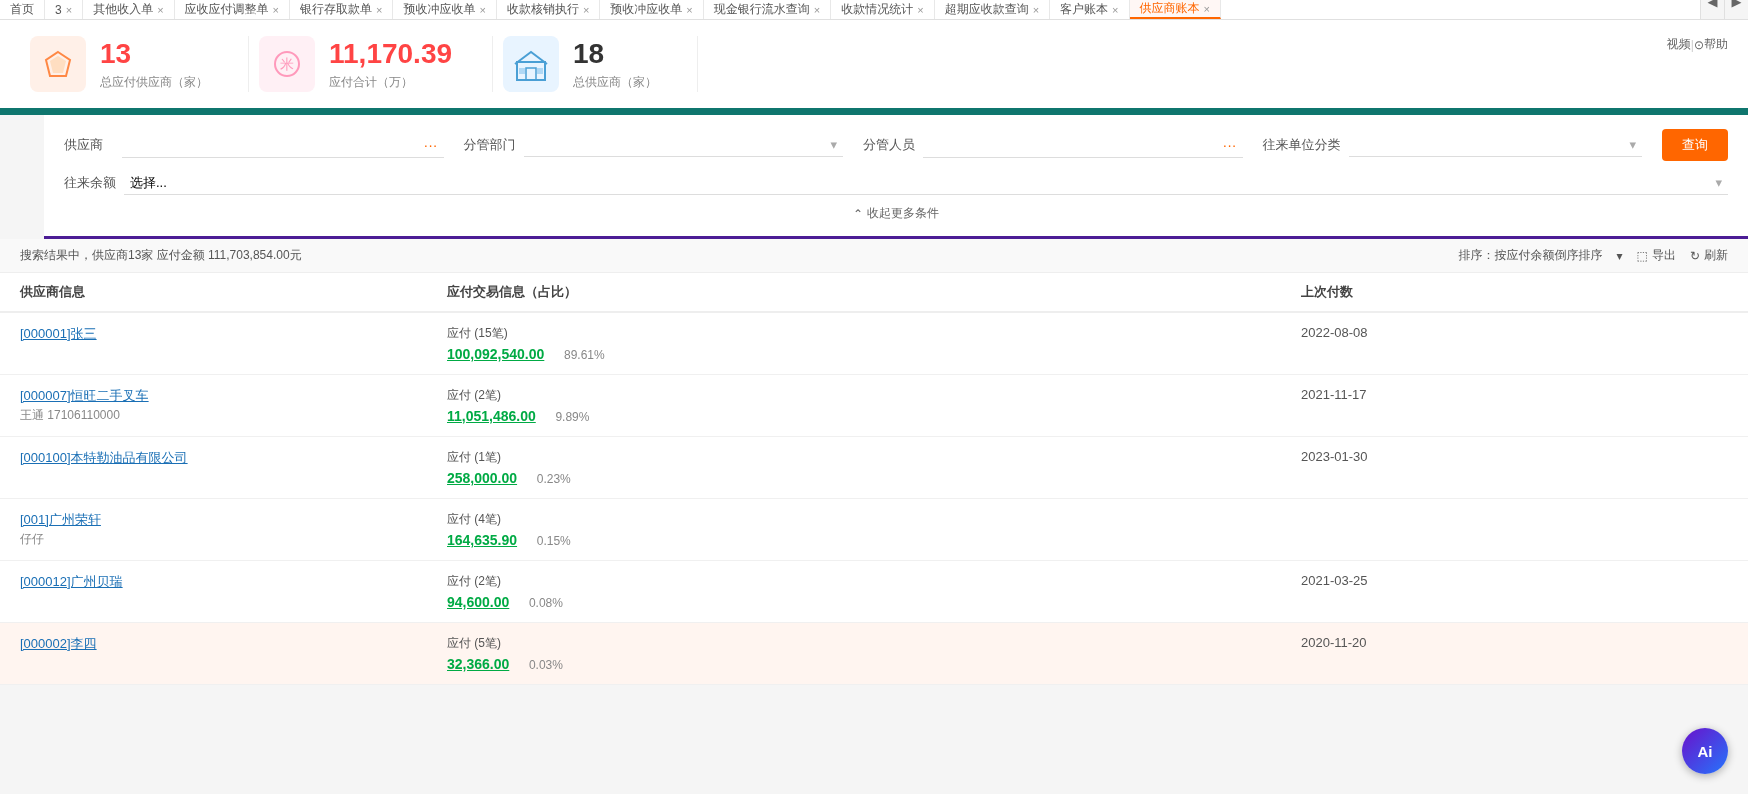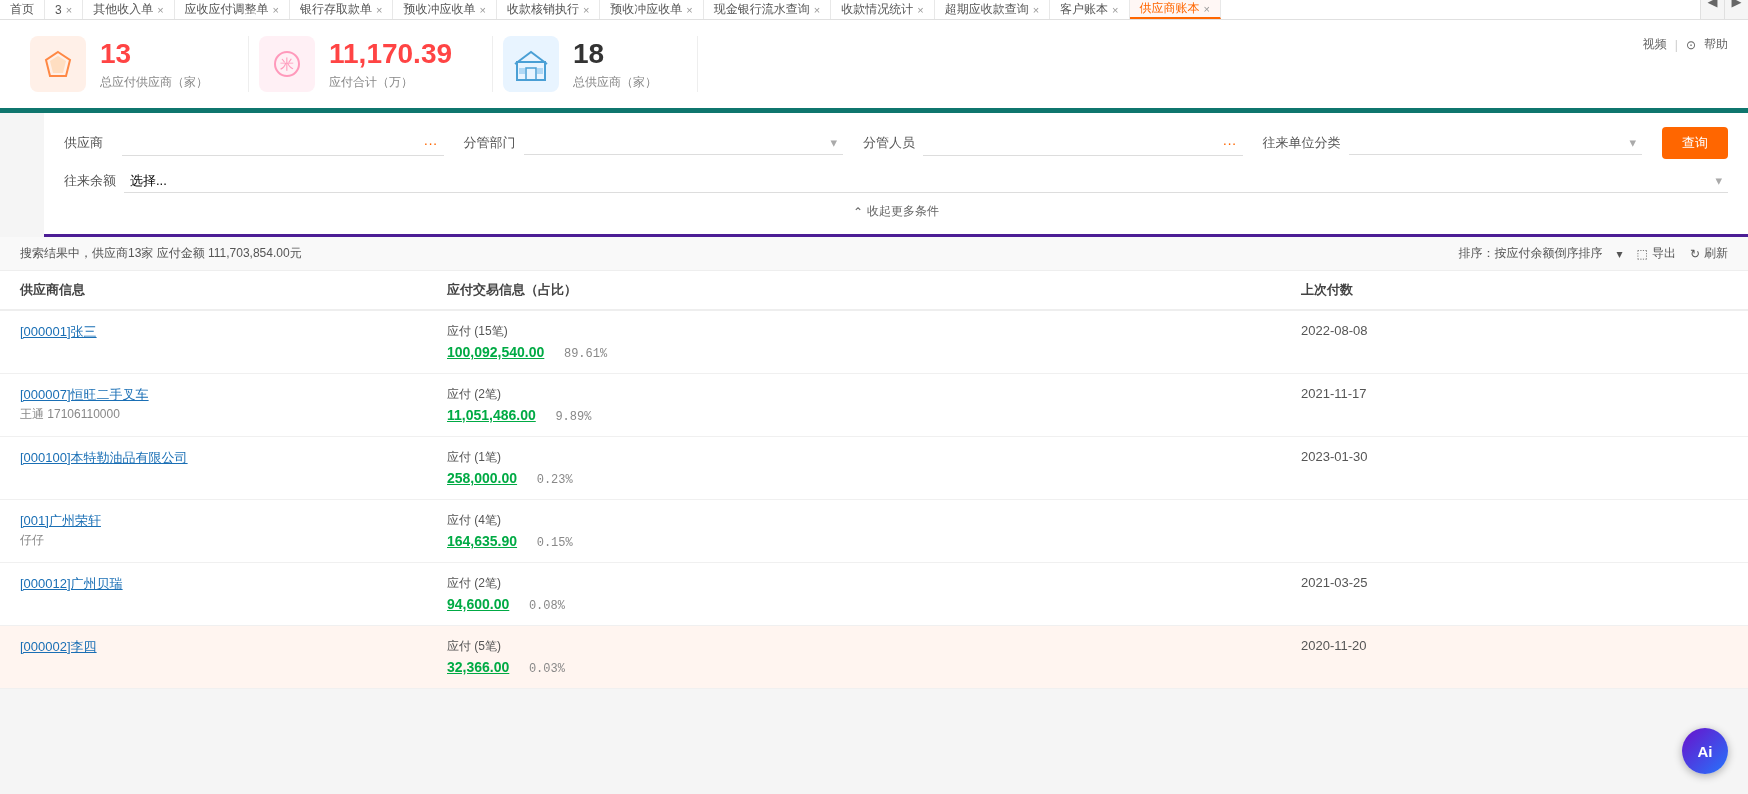--- a/index.html
+++ b/index.html
@@ -46,21 +46,21 @@
       background: #f5f5f5;
       border-left: 1px solid #e0e0e0;
       color: #666;
     }
 
     
     .stats-header {
       display: flex;
       background: #fff;
       padding: 16px 20px;
-      border-bottom: 5px solid #0f766e;
+      border-bottom: 7px solid #0f766e;
       align-items: center;
       position: relative;
     }
     .stat-block {
       display: flex;
       align-items: center;
       padding: 0 40px 0 10px;
       border-right: 1px solid #eee;
       min-width: 200px;
     }
@@ -90,21 +90,20 @@
       margin-top: 4px;
     }
     .header-actions {
       position: absolute;
       right: 20px;
       top: 16px;
       font-size: 12px;
       color: #666;
       display: flex;
       align-items: center;
-      gap: 8px;
     }
     .header-actions span { cursor: pointer; }
     .divider-v { color: #ccc; }
 
     
     .search-area {
       background: #fff;
       padding: 14px 20px 10px;
       border-bottom: 3px solid #4c1d95;
       margin-left: 44px;
@@ -243,21 +242,21 @@
       margin-top: 2px;
     }
     .payable-label { font-size: 12px; color: #555; margin-bottom: 4px; }
     .payable-amount {
       color: #00aa44;
       font-size: 14px;
       font-weight: 600;
       text-decoration: underline;
       cursor: pointer;
     }
-    .payable-percent { color: #888; font-size: 12px; margin-left: 16px; font-family: Liberation Mono, monospace; }
+    .payable-percent { color: #888; font-size: 12px; margin-left: 16px; }
     .last-pay-date { color: #555; font-size: 13px; text-align: right; }
 
     
     ::-webkit-scrollbar { width: 6px; height: 6px; }
     ::-webkit-scrollbar-track { background: #f1f1f1; }
     ::-webkit-scrollbar-thumb { background: #ccc; border-radius: 3px; }
 
     
     .ai-badge {
       position: fixed;

